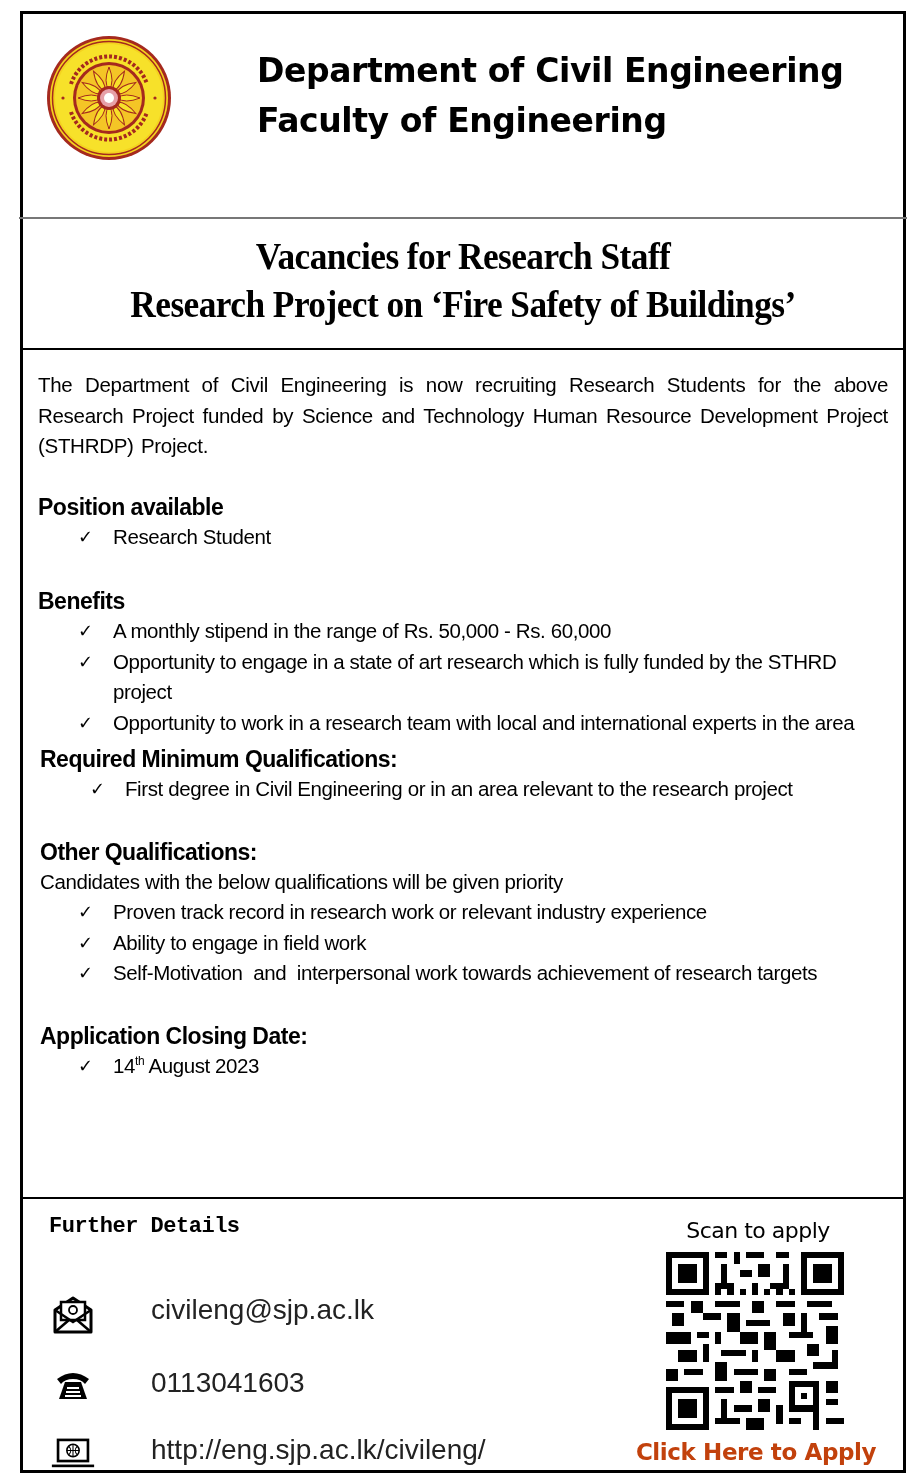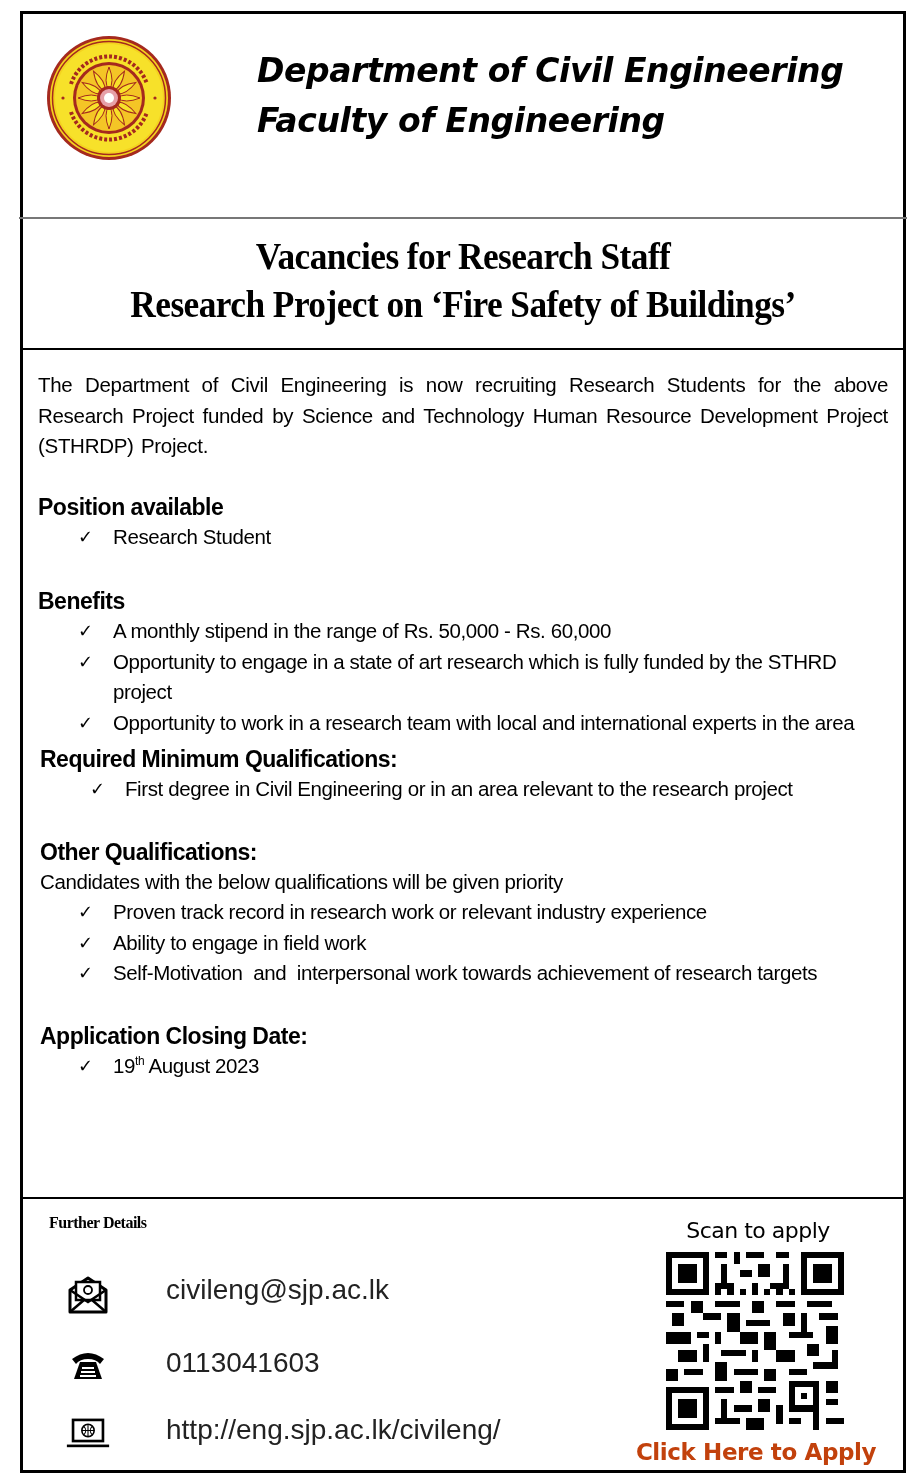--- a/index.html
+++ b/index.html
@@ -10,21 +10,21 @@
     position: absolute; left: 20px; top: 11px; width: 886px; height: 1462px;
     border: 3px solid #000; background: #fff;
   }
 
   
   .header { position: absolute; left: 0; top: 0; width: 880px; height: 203px; }
   .logo { position: absolute; left: 22px; top: 20px; width: 128px; height: 128px; }
   .header-lines {
     position: absolute; left: 234px; top: 32px;
     font-family: "DejaVu Sans", sans-serif; font-weight: bold; font-size: 33px;
-    line-height: 50px; letter-spacing: -0.4px; font-style: italic;
+    line-height: 50px; letter-spacing: -0.4px;
   }
   .sep-gray { position: absolute; left: -4px; top: 203px; width: 888px; height: 2px; background: #777; }
 
   
   .title-block {
     position: absolute; left: 0; top: 218px; width: 880px; text-align: center;
     font-family: Liberation Serif, serif; font-weight: bold;
     font-size: 38px; line-height: 48px; letter-spacing: -0.6px;
   }
   .title-block div { transform: scaleX(0.93); transform-origin: center; }
@@ -44,23 +44,23 @@
   ul.ck li .tick { position: absolute; left: 40px; top: 0; font-size: 18px; }
   ul.ck.deep li { padding-left: 87px; }
   ul.ck.deep li .tick { left: 52px; }
   sup { font-size: 12px; vertical-align: 8px; line-height: 0; }
 
   .sep-black2 { position: absolute; left: 0; top: 1183px; width: 880px; height: 2px; background: #000; }
 
   
   .further-title {
     position: absolute; left: 26px; top: 1200px;
-    font-family: Liberation Serif, serif; font-weight: bold; font-size: 16px; letter-spacing: -0.5px;
-  }
-  .contact { position: absolute; left: 43px; width: 450px; height: 44px; }
+    font-family: Liberation Mono, monospace; font-weight: bold; font-size: 22px; letter-spacing: -0.5px;
+  }
+  .contact { position: absolute; left: 28px; width: 450px; height: 44px; margin-top: 20px; }
   .contact .ico { position: absolute; left: 0; top: 0; width: 44px; height: 44px; }
   .contact .txt {
     position: absolute; left: 100px; top: 2px; font-family: "Liberation Sans", sans-serif;
     font-size: 28px; color: #222; letter-spacing: 0px; white-space: nowrap;
   }
   .scan-label {
     position: absolute; left: 640px; top: 1204px; width: 190px; text-align: center;
     font-family: "DejaVu Sans", sans-serif; font-weight: normal; font-size: 22px; letter-spacing: -0.5px;
   }
   .qr { position: absolute; left: 643px; top: 1238px; width: 178px; height: 178px; }
@@ -146,21 +146,21 @@
     <div style="padding-left:2px; letter-spacing:-0.4px">Candidates with the below qualifications will be given priority</div>
     <ul class="ck">
       <li><span class="tick">✓</span><span>Proven track record in research work or relevant industry experience</span></li>
       <li><span class="tick">✓</span><span>Ability to engage in field work</span></li>
       <li style="white-space:pre-wrap"><span class="tick">✓</span><span>Self-Motivation  and  interpersonal work towards achievement of research targets</span></li>
     </ul>
 
     <div style="height:32px"></div>
     <div class="h" style="padding-left:2px">Application Closing Date:</div>
     <ul class="ck">
-      <li><span class="tick">✓</span><span>19</span><sup>th</sup><span style="white-space:pre"> August 2023</span></li>
+      <li><span class="tick">✓</span><span>14</span><sup>th</sup><span style="white-space:pre"> August 2023</span></li>
     </ul>
   </div>
 
   <div class="sep-black2"></div>
 
   <div class="further-title">Further Details</div>
 
   <div class="contact" style="top:1258px">
     <svg class="ico" viewBox="0 0 44 44">
       <path d="M4 18 L22 6 L40 18 V40 H4 Z" fill="#fff" stroke="#000" stroke-width="3" stroke-linejoin="round"></path>

